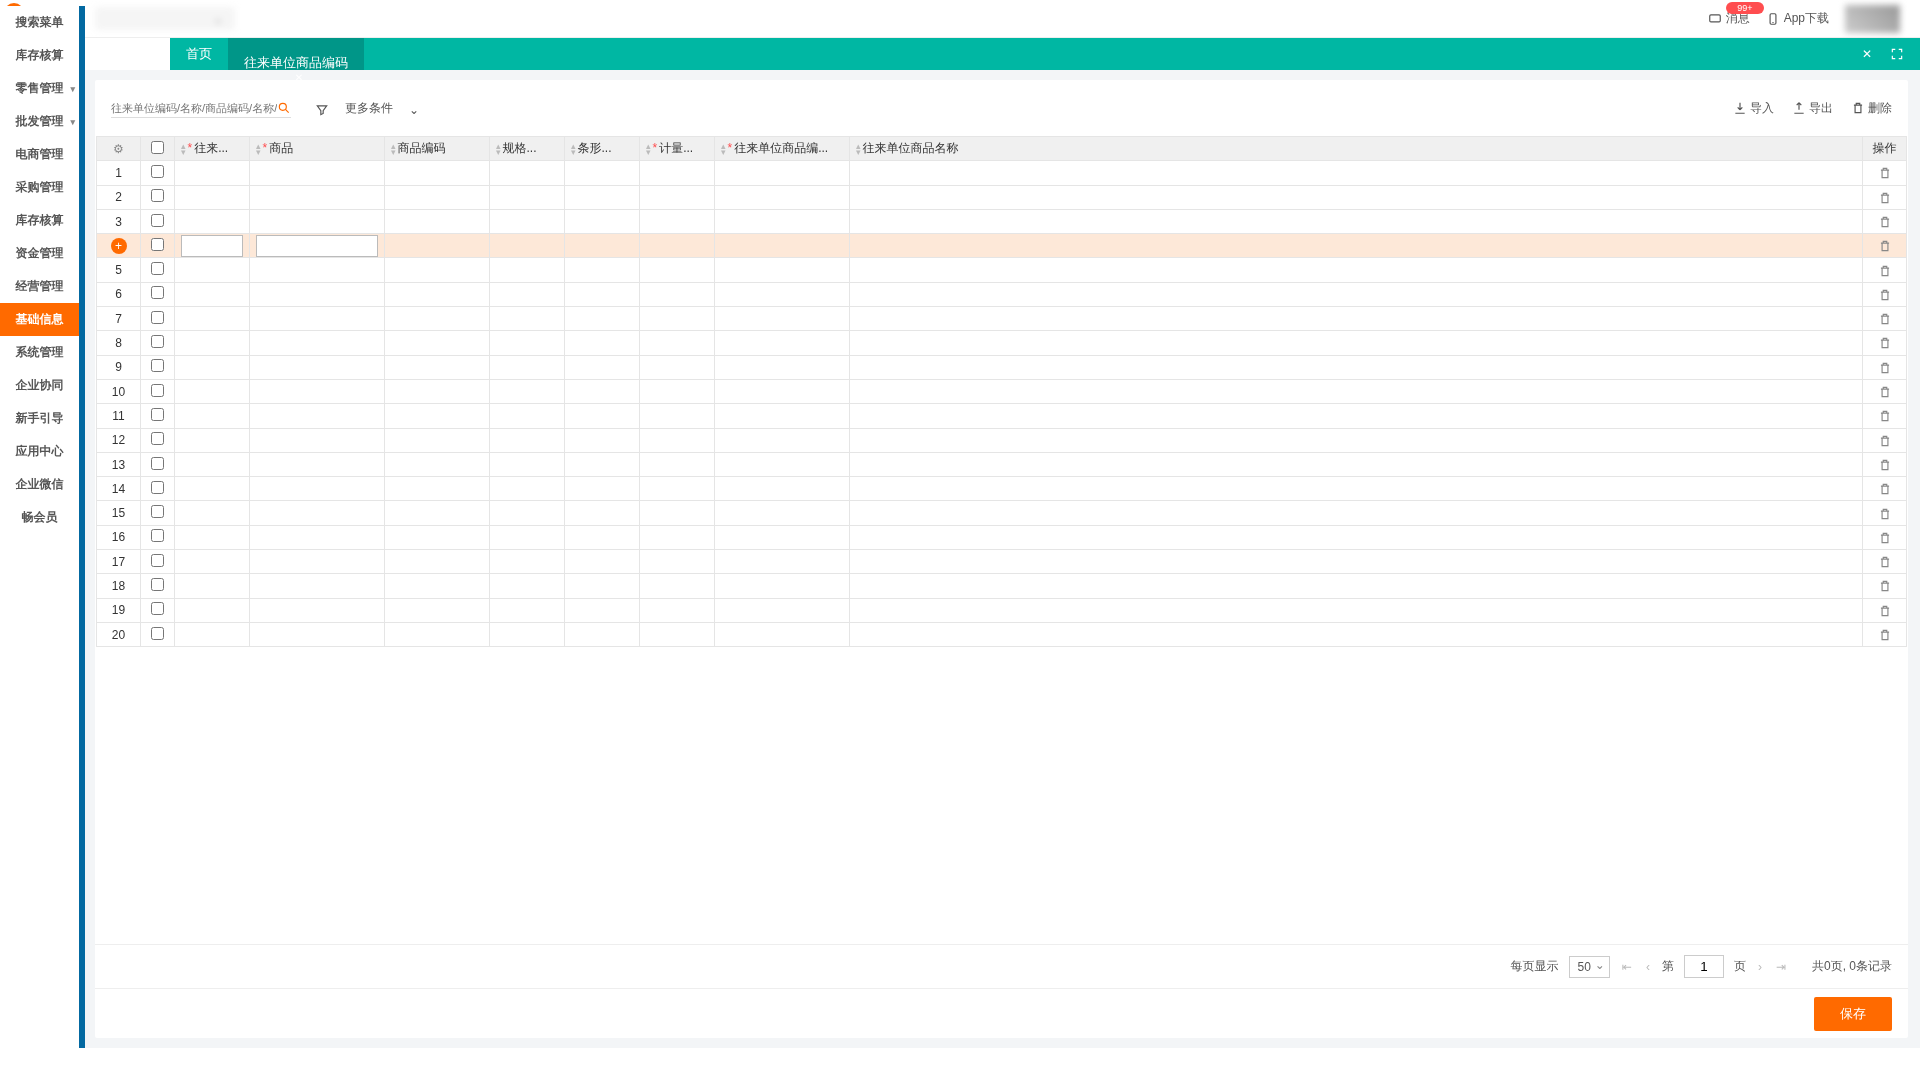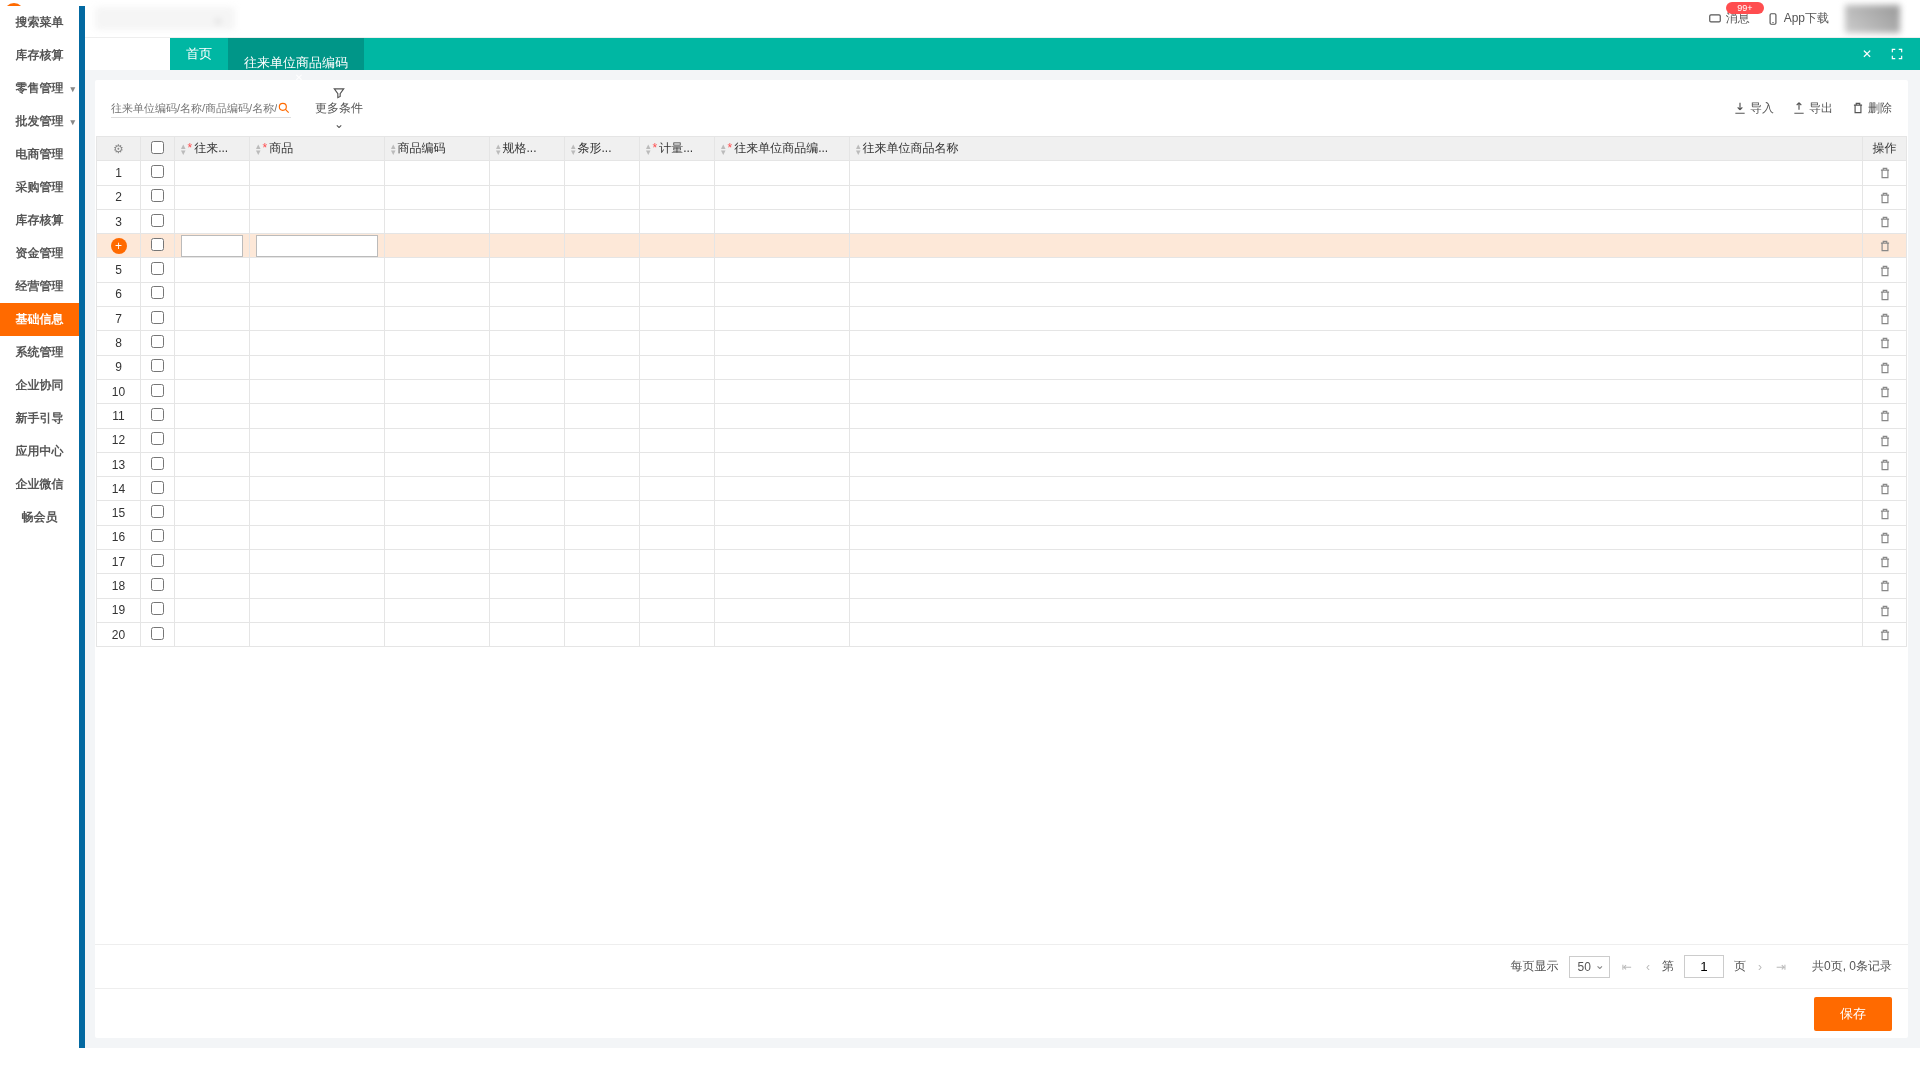--- a/index.html
+++ b/index.html
@@ -35,21 +35,21 @@
   
   
   .main { flex: 1; background: #f3f5f7; padding: 10px 12px 10px 10px; display: flex; flex-direction: column; }
   .card { background: #fff; flex: 1; display: flex; flex-direction: column; border-radius: 2px; }
   
   
   .toolbar { height: 56px; display: flex; align-items: center; padding: 0 16px; }
   .search-box { width: 180px; border-bottom: 1px solid #ddd; display: flex; align-items: center; padding: 2px 0; }
   .search-box input { border: none; outline: none; font-size: 11px; flex: 1; color: #999; }
   .search-icon { color: #ff6a00; font-size: 13px; }
-  .cond-btn { margin-left: 24px; display: flex; align-items: center; gap: 0; color: #555; cursor: pointer; flex-direction: column; }
+  .cond-btn { margin-left: 24px; display: flex; align-items: flex-end; gap: 16px; color: #555; cursor: pointer; }
   .toolbar-right { margin-left: auto; display: flex; gap: 18px; }
   .tb-btn { display: flex; align-items: center; gap: 3px; color: #555; cursor: pointer; }
   
   
   .table-wrap { flex: 1; overflow: hidden; padding: 0 1px; }
   table { border-collapse: collapse; width: 100%; table-layout: fixed; }
   th, td { border: 1px solid #e5e5e5; height: 24.3px; font-size: 12px; text-align: left; padding: 0 6px; }
   th { background: #f0f0f0; color: #333; font-weight: normal; position: relative; }
   .col-idx { width: 44px; text-align: center; }
   .col-chk { width: 34px; text-align: center; }

